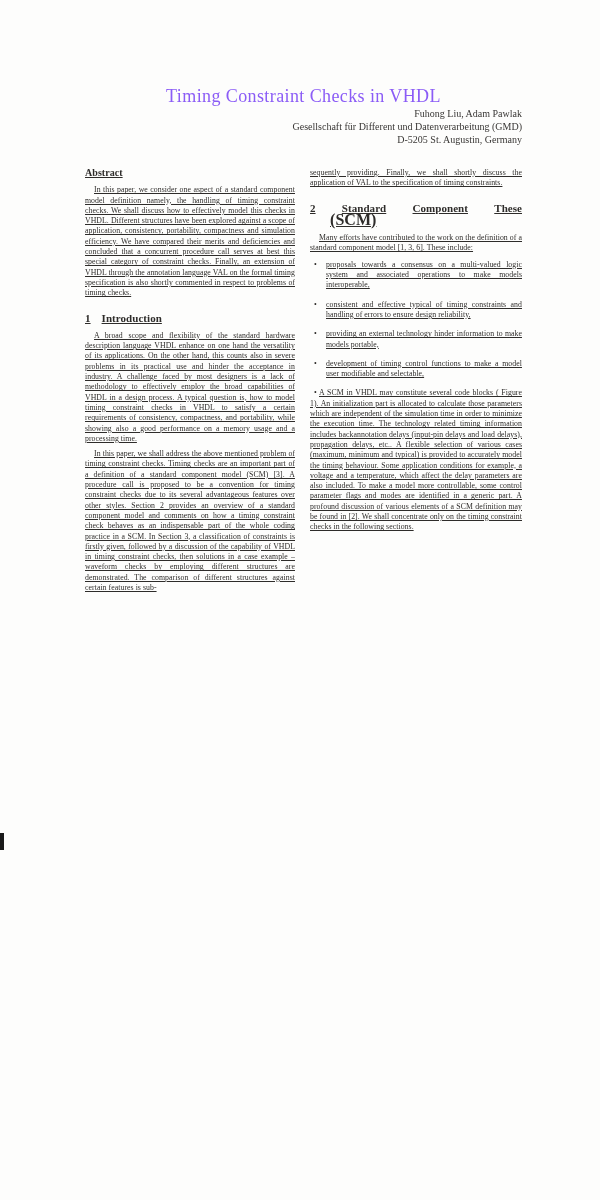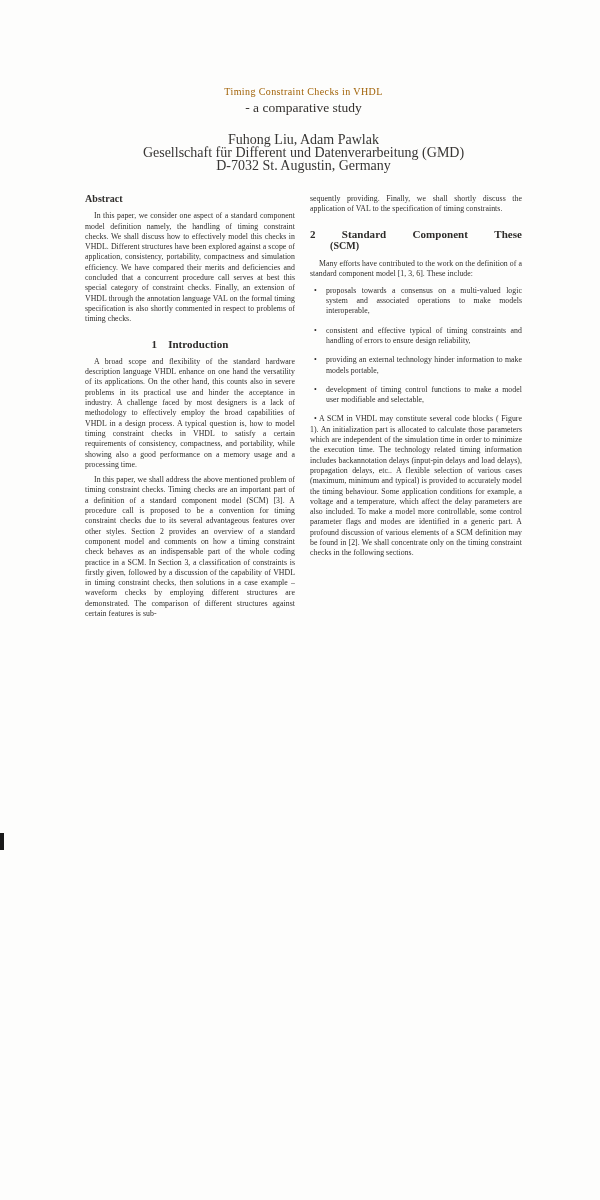--- a/index.html
+++ b/index.html
@@ -20,41 +20,41 @@
     width: 4px; height: 17px;
     background: #1a1a1a;
   }
   .content {
     position: absolute;
     left: 85px; top: 86px;
     width: 437px;
   }
   .title-block { text-align: center; }
   .paper-title {
-    font-size: 10px;
+    font-size: 18px;
     font-weight: normal;
     letter-spacing: 0.4px;
-    color: #a16207;
+    color: #8b5cf6;
   }
   .paper-subtitle {
     font-size: 13.5px;
     margin-top: 3px;
     color: #35322f;
   }
   .author-block {
-    text-align: center;
-    margin-top: 17px;
-    font-size: 14px;
+    text-align: right;
+    font-size: 10px;
     line-height: 13px;
     color: #383634;
   }
   .columns {
     display: flex;
     margin-top: 22px;
     gap: 15px;
+    text-decoration: underline;
   }
   .col { text-align: justify; }
   .col-left  { width: 210px; }
   .col-right { width: 212px; }
   .body-text {
     font-size: 7.8px;
     line-height: 10.3px;
     letter-spacing: 0.05px;
   }
   p.para { text-indent: 9px; margin-bottom: 1px; }
@@ -63,32 +63,32 @@
     font-size: 10px;
     font-weight: bold;
     margin-bottom: 7px;
     text-align: left;
   }
   .h-section {
     font-size: 11px;
     font-weight: bold;
     margin-top: 14px;
     margin-bottom: 8px;
-    text-align: center;
+    text-align: left;
   }
   .h-section .sec-num { margin-right: 11px; }
   .h-section-spread {
     display: flex;
     justify-content: space-between;
     font-size: 11px;
     font-weight: bold;
     margin-top: 14px;
   }
   .h-section-line2 {
-    font-size: 10px;
+    font-size: 16px;
     font-weight: bold;
     margin-top: 2px;
     margin-bottom: 8px;
     padding-left: 20px;
     text-align: left;
   }
   ul.bullets {
     list-style: none;
     margin: 6px 0 6px 4px;
   }
@@ -107,27 +107,26 @@
 <body>
 
 <div class="scan-page">
 
   <div class="scan-artifact"></div>
 
   <div class="content">
 
     <div class="title-block">
       <div class="paper-title">Timing Constraint Checks in VHDL</div>
-      <div class="paper-subtitle">- a comparative study</div>
     </div>
 
     <div class="author-block">
       <div>Fuhong Liu, Adam Pawlak</div>
       <div>Gesellschaft für Different und Datenverarbeitung (GMD)</div>
-      <div>D-7032 St. Augustin, Germany</div>
+      <div>D-5205 St. Augustin, Germany</div>
     </div>
 
     <div class="columns">
 
       <div class="col col-left body-text">
         <div class="h-abstract">Abstract</div>
         <p class="para">In this paper, we consider one aspect of a standard component model definition namely, the handling of timing constraint checks. We shall discuss how to effectively model this checks in VHDL. Different structures have been explored against a scope of application, consistency, portability, compactness and simulation efficiency. We have compared their merits and deficiencies and concluded that a concurrent procedure call serves at best this special category of constraint checks. Finally, an extension of VHDL through the annotation language VAL on the formal timing specification is also shortly commented in respect to problems of timing checks.</p>
 
         <div class="h-section">
           <span class="sec-num">1</span><span>Introduction</span>

